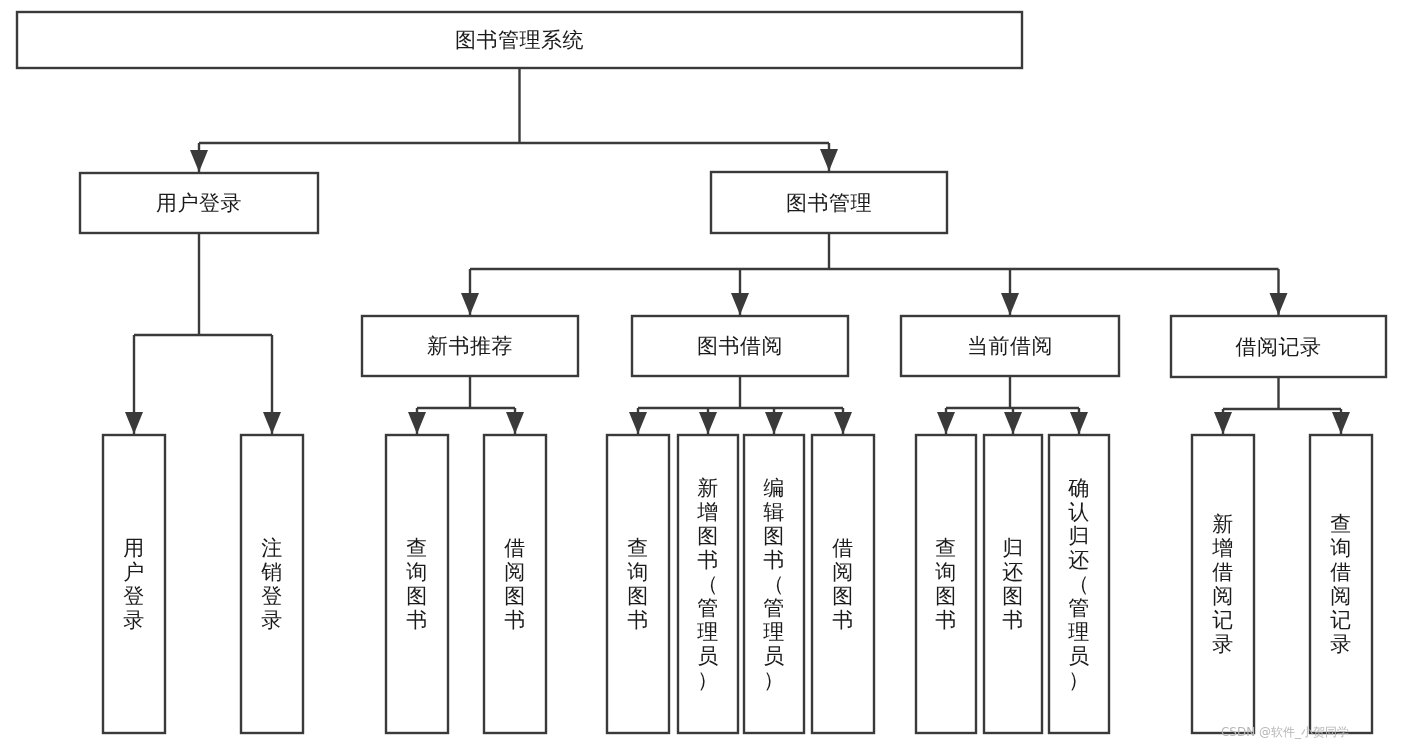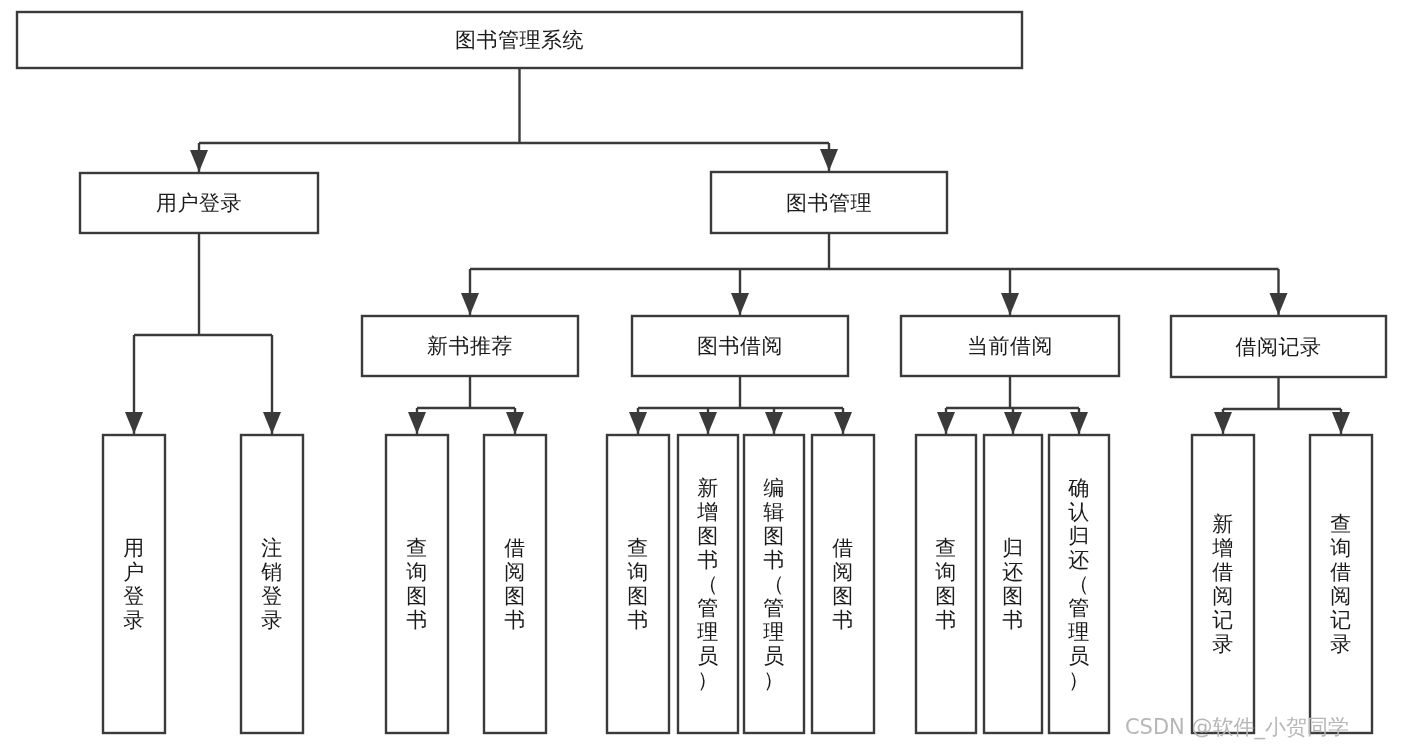--- a/index.html
+++ b/index.html
@@ -55,21 +55,21 @@
     font-size: 21px;
     fill: #1b1b1b;
     text-anchor: middle;
     letter-spacing: 0.5px;
   }
   .watermark {
     position: absolute;
     right: 8px;
     bottom: 6px;
     font-family: "DejaVu Sans", "Liberation Sans", sans-serif;
-    font-size: 21px;
+    font-size: 12px;
     color: #b6b6b6;
     white-space: nowrap;
     user-select: none;
   }
 </style>
 </head>
 <body>
 
 <div id="diagram-root">
   <svg id="flowchart" viewBox="0 0 1405 747">

